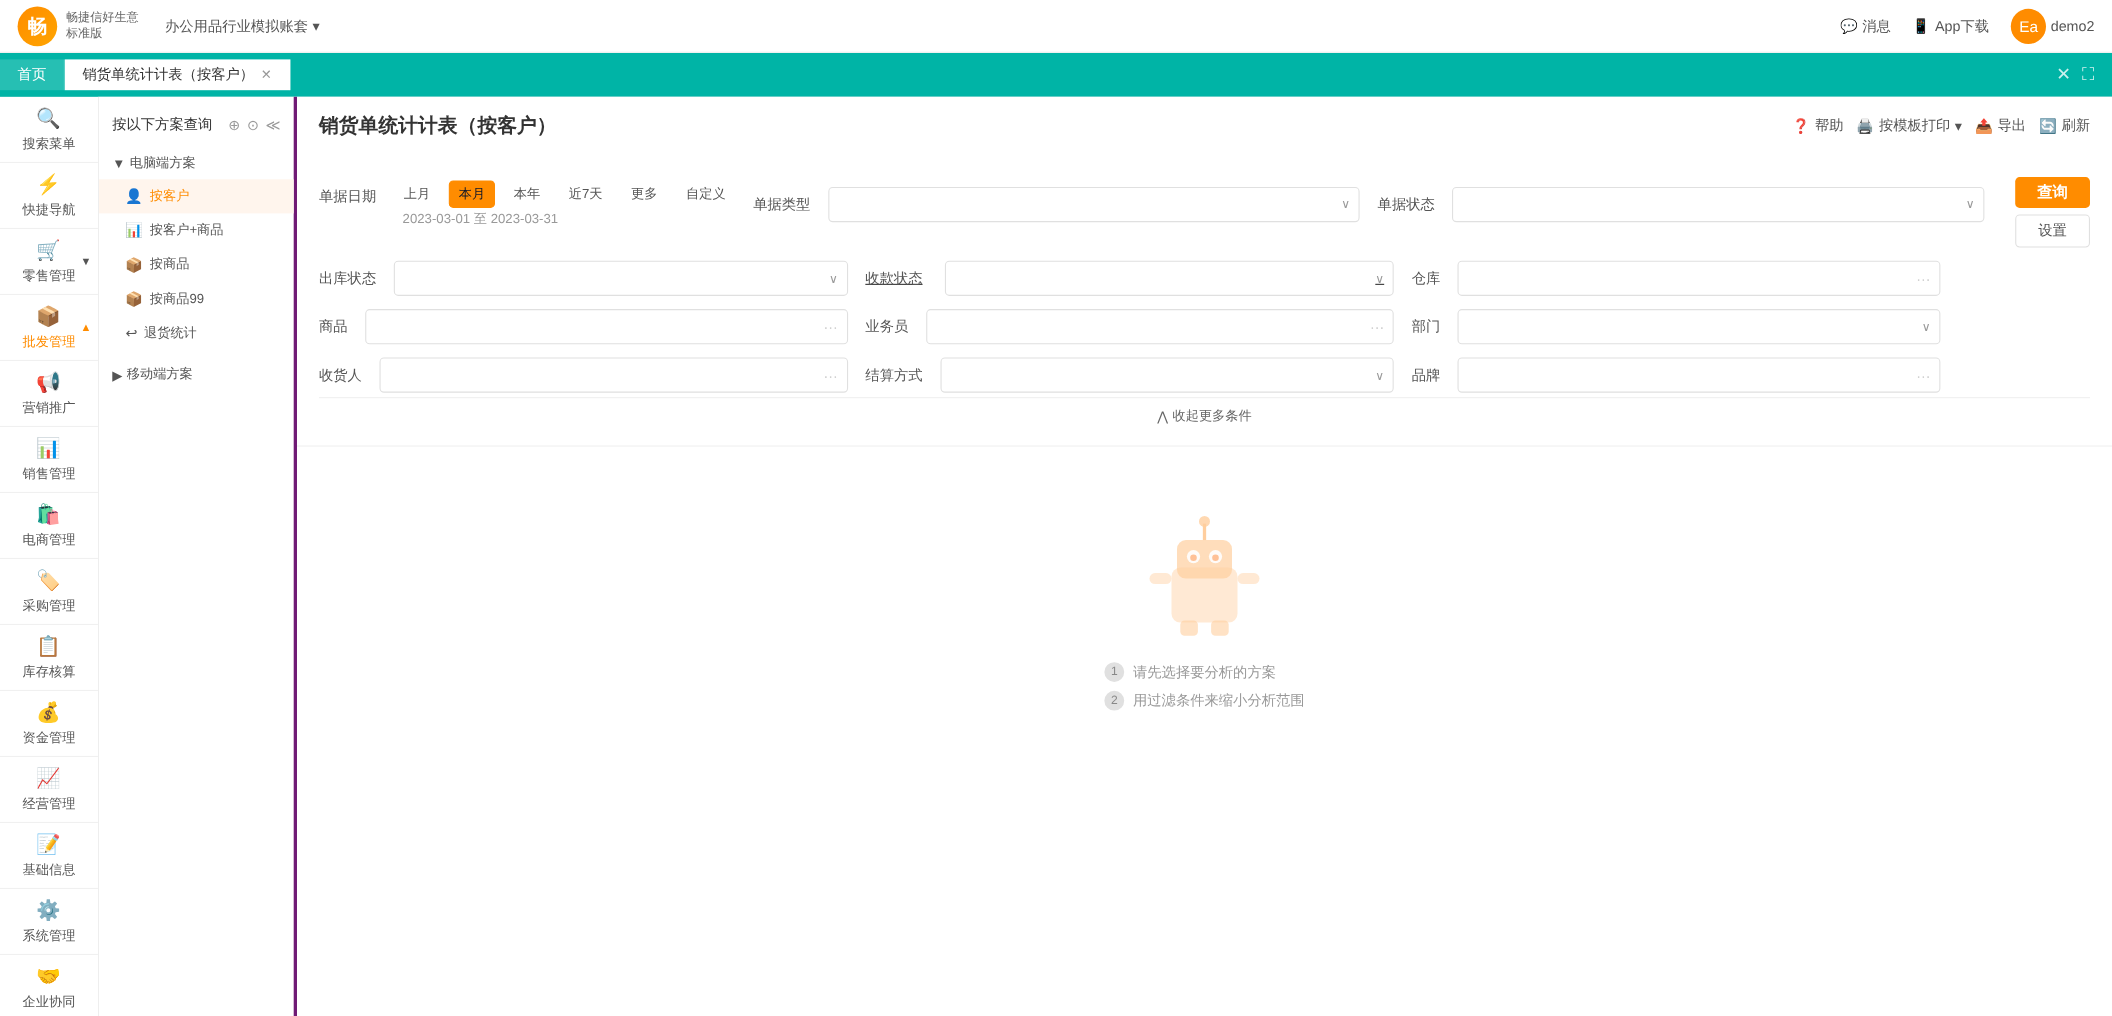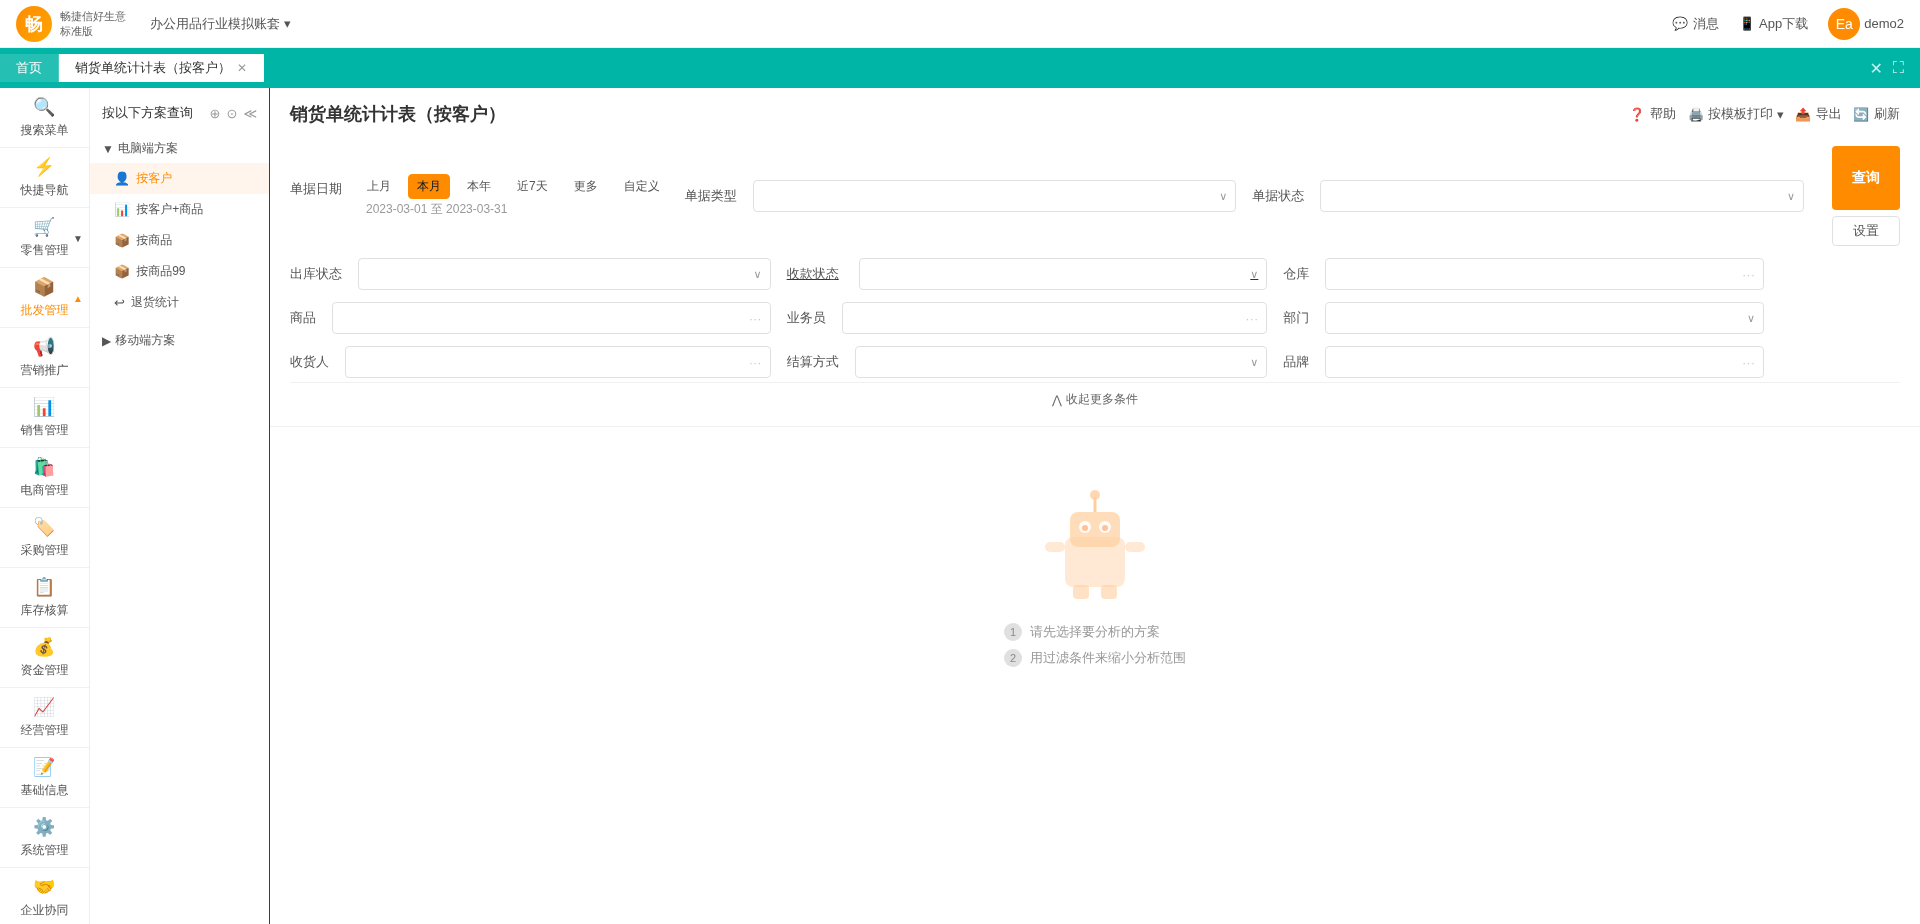--- a/index.html
+++ b/index.html
@@ -63,21 +63,21 @@
       padding: 12px 4px; cursor: pointer; color: #555; font-size: 12px;
       border-bottom: 1px solid #f0f0f0; min-height: 60px; text-align: center;
       position: relative;
     }
     .sidebar-item.active { color: #ff8c00; }
     .sidebar-item .icon { font-size: 18px; margin-bottom: 4px; }
     .sidebar-item .arrow { font-size: 10px; position: absolute; right: 6px; top: 50%; transform: translateY(-50%); }
 
     
     .left-panel {
-      width: 180px; background: #fff; border-right: 1px solid #701a75;
+      width: 180px; background: #fff; border-right: 3px solid #701a75;
       flex-shrink: 0; padding: 8px 0;
     }
     .panel-header {
       display: flex; align-items: center; justify-content: space-between;
       padding: 8px 12px; font-size: 13px; color: #333;
     }
     .panel-header-actions { display: flex; gap: 6px; color: #999; cursor: pointer; }
     .scheme-group { padding: 4px 0; }
     .scheme-group-title {
       display: flex; align-items: center; gap: 4px;
@@ -122,22 +122,22 @@
       cursor: pointer; color: #555; border: 1px solid transparent;
     }
     .date-tab.active {
       background: #ff8c00; color: #0f172a; border-color: #ff8c00;
     }
     .date-range { font-size: 12px; color: #999; margin-left: 8px; }
 
     
     .btn-query {
       background: #ff8c00; color: #fff; border: none;
-      padding: 23px 20px; border-radius: 4px; cursor: pointer;
-      font-size: 14px; font-weight: bold;
+      padding: 5px 20px; border-radius: 4px; cursor: pointer;
+      font-size: 14px; font-weight: bold; margin-top: 15px;
     }
     .btn-settings {
       background: #fff; color: #555; border: 1px solid #e0e0e0;
       padding: 5px 16px; border-radius: 4px; cursor: pointer; font-size: 13px;
     }
     .query-btns { display: flex; flex-direction: column; gap: 6px; flex-shrink: 0; margin-left: 12px; }
 
     
     .collapse-bar {
       display: flex; align-items: center; justify-content: center;

